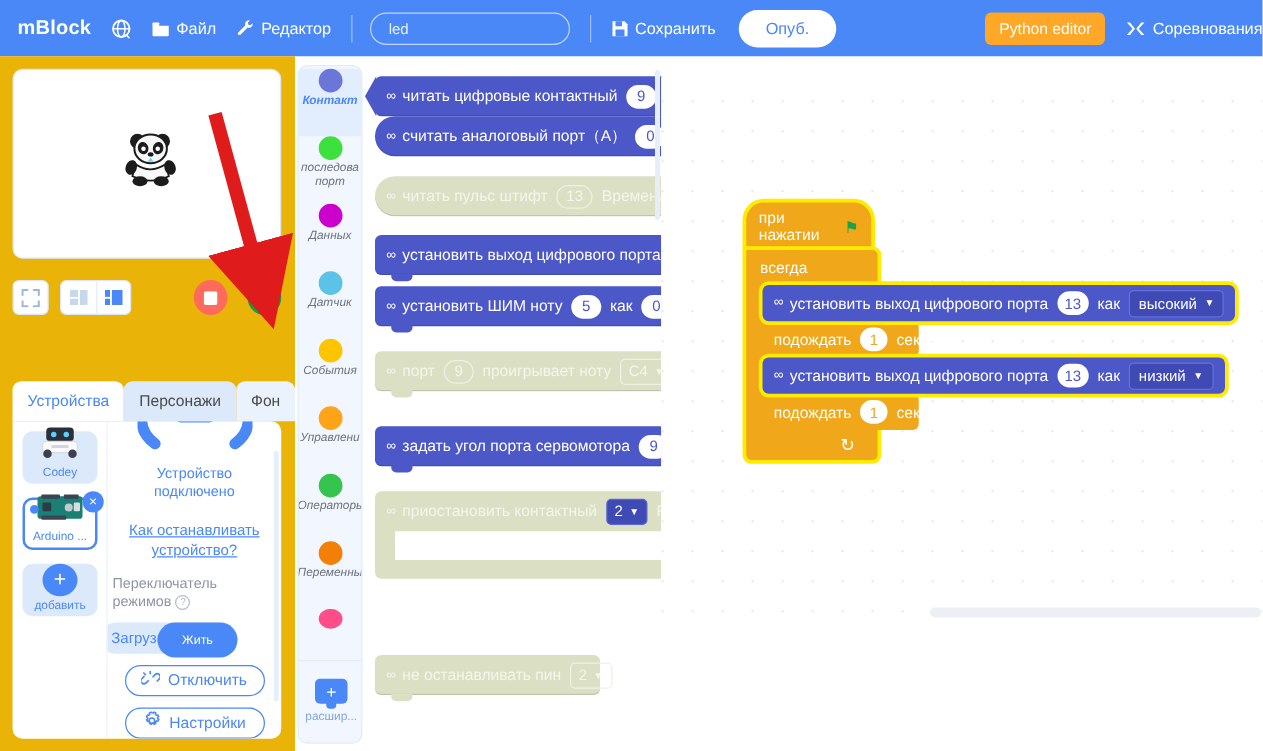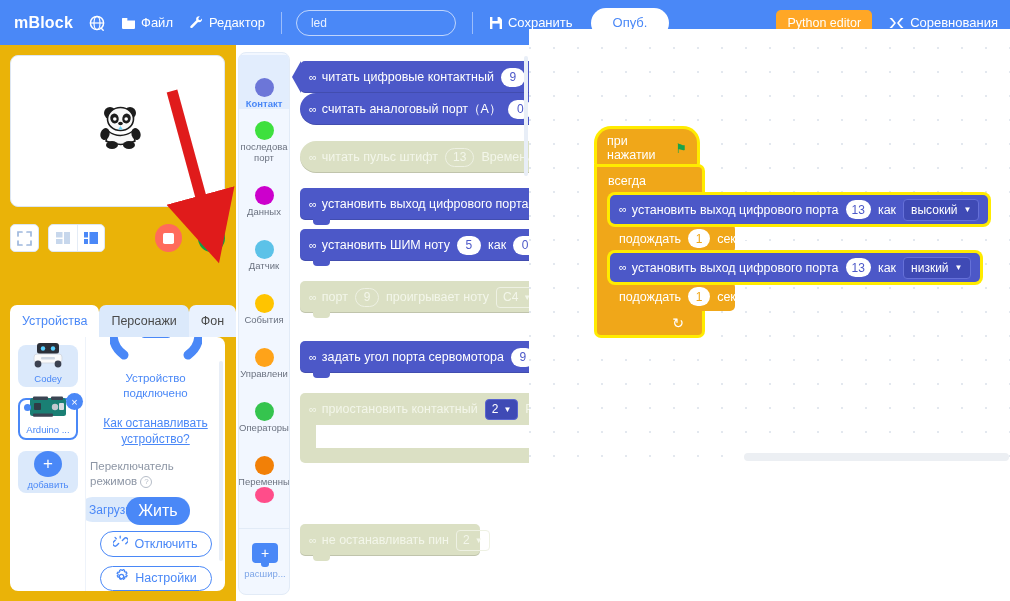--- a/index.html
+++ b/index.html
@@ -42,21 +42,21 @@
     margin-left: 18px; background: #fff; color: #4a88f7;
     border: none; border-radius: 16px; height: 30px; padding: 0 22px;
     font-size: 13px; cursor: pointer;
     font-family: "Liberation Sans", sans-serif;
   }
   #btn-python {
     background: #ffa726; color: #fff; border: none; border-radius: 5px;
     height: 26px; padding: 0 11px; font-size: 12.5px; cursor: pointer;
     font-family: "Liberation Sans", sans-serif;
   }
-  .hdr-right { margin-left: auto; display: flex; align-items: center; padding-right: 12px; }
+  .hdr-right { margin-left: auto; display: flex; align-items: center; }
 
   
   #left-panel {
     position: absolute; left: 0; top: 45px; width: 236px; height: 556px;
     background: #eab308;
   }
   #stage {
     position: absolute; left: 10px; top: 10px; width: 215px; height: 152px;
     background: #fff; border: 1px solid #dde6f2; border-radius: 8px;
     overflow: hidden;
@@ -151,21 +151,21 @@
     align-items: center; justify-content: center; vertical-align: 1px;
   }
   #mode-switch {
     position: relative; width: 110px; height: 28px; border-radius: 14px;
     background: #dbe9fb; margin-top: 8px; align-self: flex-start;
     margin-left: -6px; display: flex; align-items: center;
   }
   #mode-upload { font-size: 12px; color: #4a88f7; padding-left: 9px; }
   #mode-live {
     position: absolute; right: 0; top: 0; width: 64px; height: 28px;
-    border-radius: 14px; background: #4a88f7; color: #fff; font-size: 16px;
+    border-radius: 14px; background: #4a88f7; color: #fff; font-size: 10px;
     display: flex; align-items: center; justify-content: center;
   }
   .pill-btn {
     width: 112px; height: 28px; border-radius: 14px; background: #fff;
     border: 1px solid #4a88f7; color: #4a88f7; font-size: 12.5px;
     display: flex; align-items: center; justify-content: center; gap: 6px;
     margin-top: 9px; cursor: pointer;
   }
   #dev-scroll {
     position: absolute; right: 2px; top: 24px; width: 4px; height: 200px;
@@ -173,21 +173,21 @@
   }
 
   
   #cat-col {
     position: absolute; left: 238px; top: 52px; width: 52px; height: 543px;
     background: #f2f7ff; border-radius: 8px;
     border: 1px solid #e2ebf7; overflow: hidden;
   }
   .cat {
     height: 54px; display: flex; flex-direction: column;
-    align-items: center; justify-content: flex-end; cursor: pointer;
+    align-items: center; justify-content: flex-start; cursor: pointer; font-style: italic;
   }
   .cat.active { background: #e2edfd; }
   .cat-dot { width: 19px; height: 19px; border-radius: 50%; margin-bottom: 2px; }
   .cat-name {
     font-size: 9.5px; color: #6b7280; line-height: 10.5px;
     text-align: center; width: 52px; overflow: hidden; white-space: nowrap;
   }
   .cat.active .cat-name { color: #4a88f7; font-weight: bold; }
   #cat-ext {
     position: absolute; left: 0; bottom: 0; width: 52px; height: 66px;
@@ -254,21 +254,21 @@
   .c-top { height: 32px; display: flex; align-items: center; padding: 0 9px; gap: 7px; white-space: nowrap; }
   .c-mouth { height: 23px; margin-left: 16px; background: #fff; }
   .c-bottom { height: 15px; }
   #pal-scroll {
     position: absolute; right: 1px; top: 4px; width: 4px; height: 120px;
     background: #e8eef7; border-radius: 2px;
   }
 
   
   #canvas {
-    position: absolute; left: 529px; top: 29px; width: 481px; height: 442px;
+    position: absolute; left: 529px; top: 62px; width: 481px; height: 442px;
     background-color: #fff;
     background-image: radial-gradient(#e3e8ef 1.1px, transparent 1.2px);
     background-size: 24px 24px; background-position: 13px 7px;
     overflow: hidden;
     text-decoration: underline;
   }
   #hscroll-track { position: absolute; left: 0; bottom: 10px; width: 481px; height: 8px; }
   #hscroll-thumb {
     position: absolute; left: 215px; bottom: 10px; width: 265px; height: 8px;
     background: #eceff3; border-radius: 4px;

